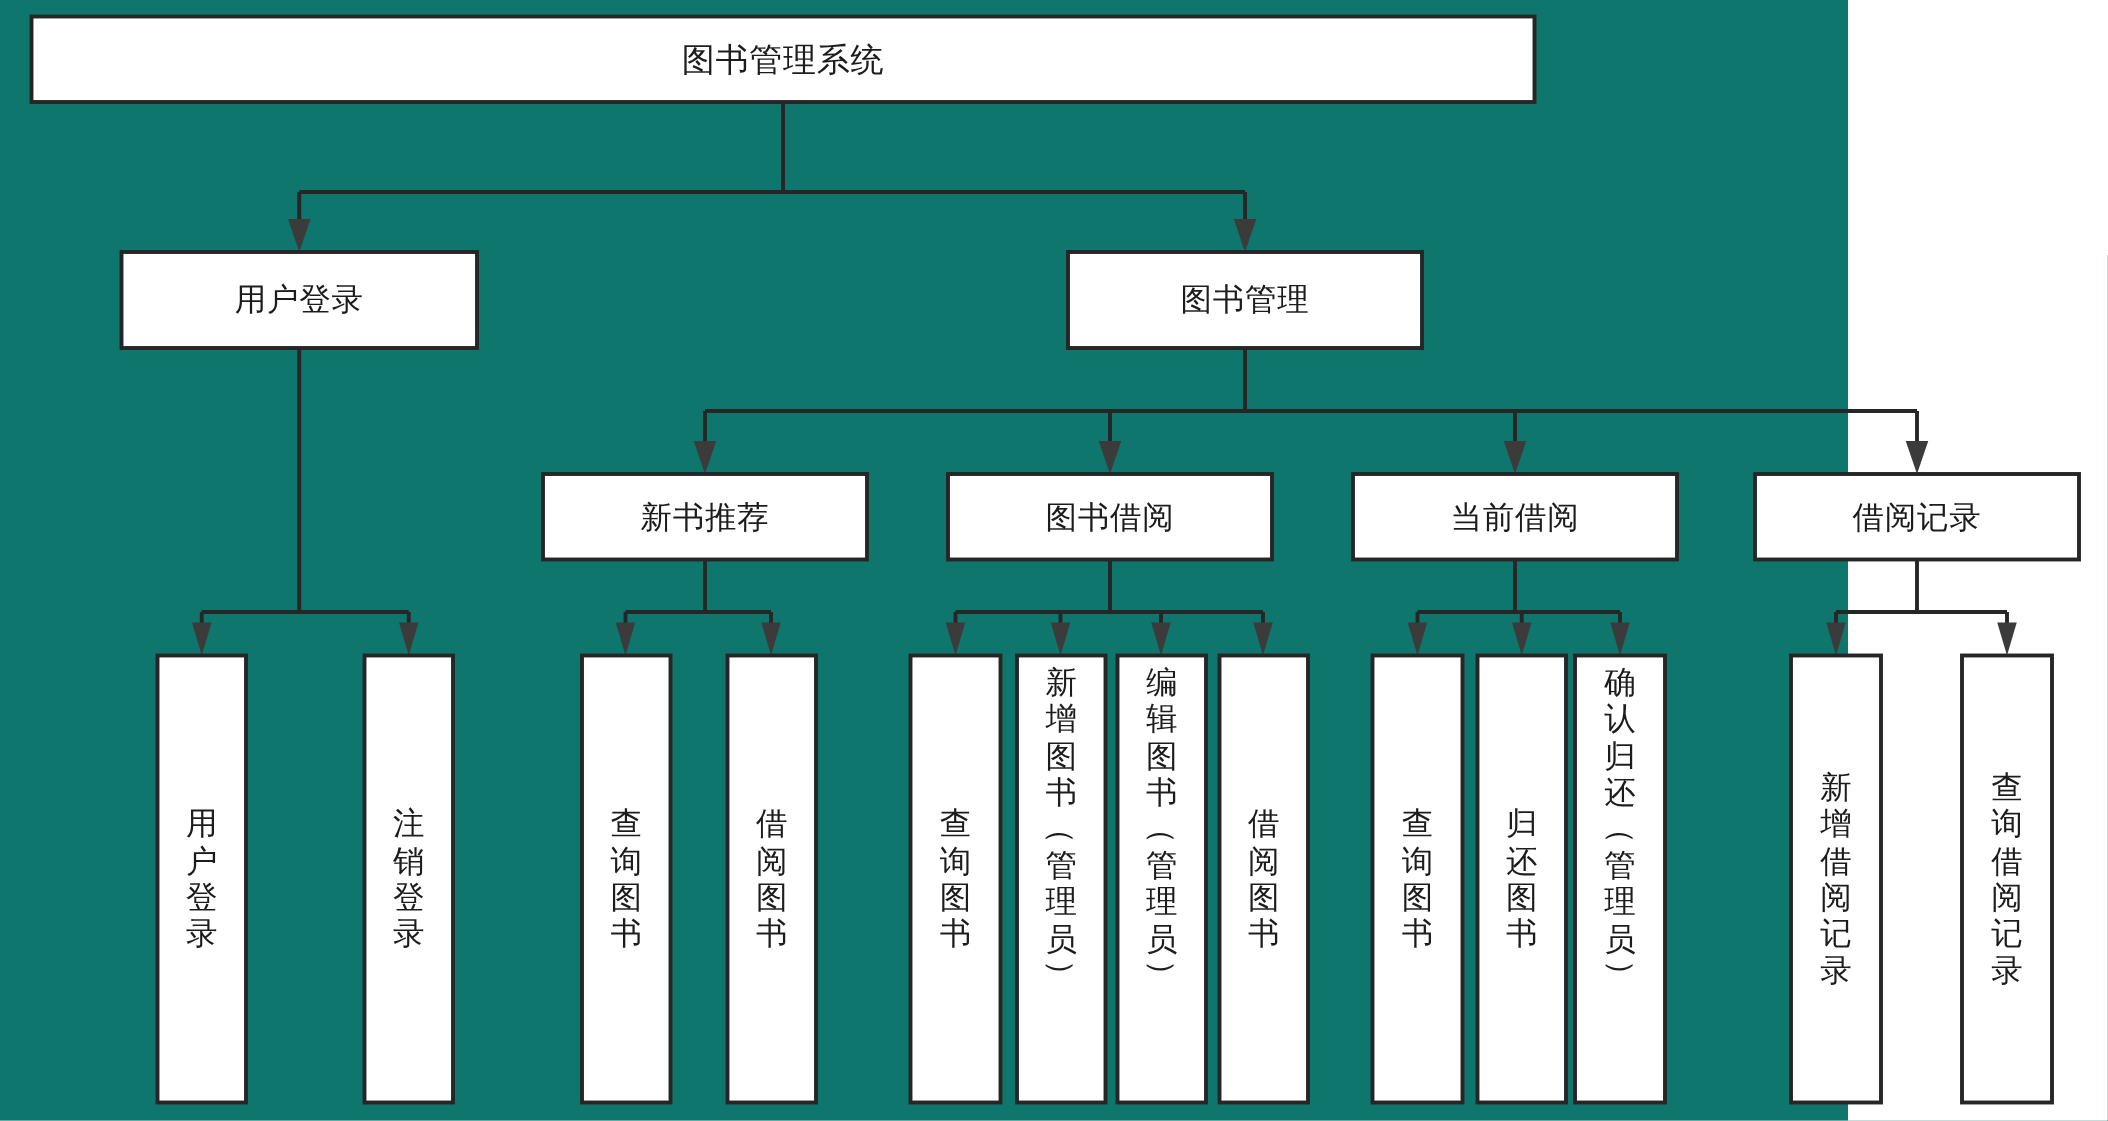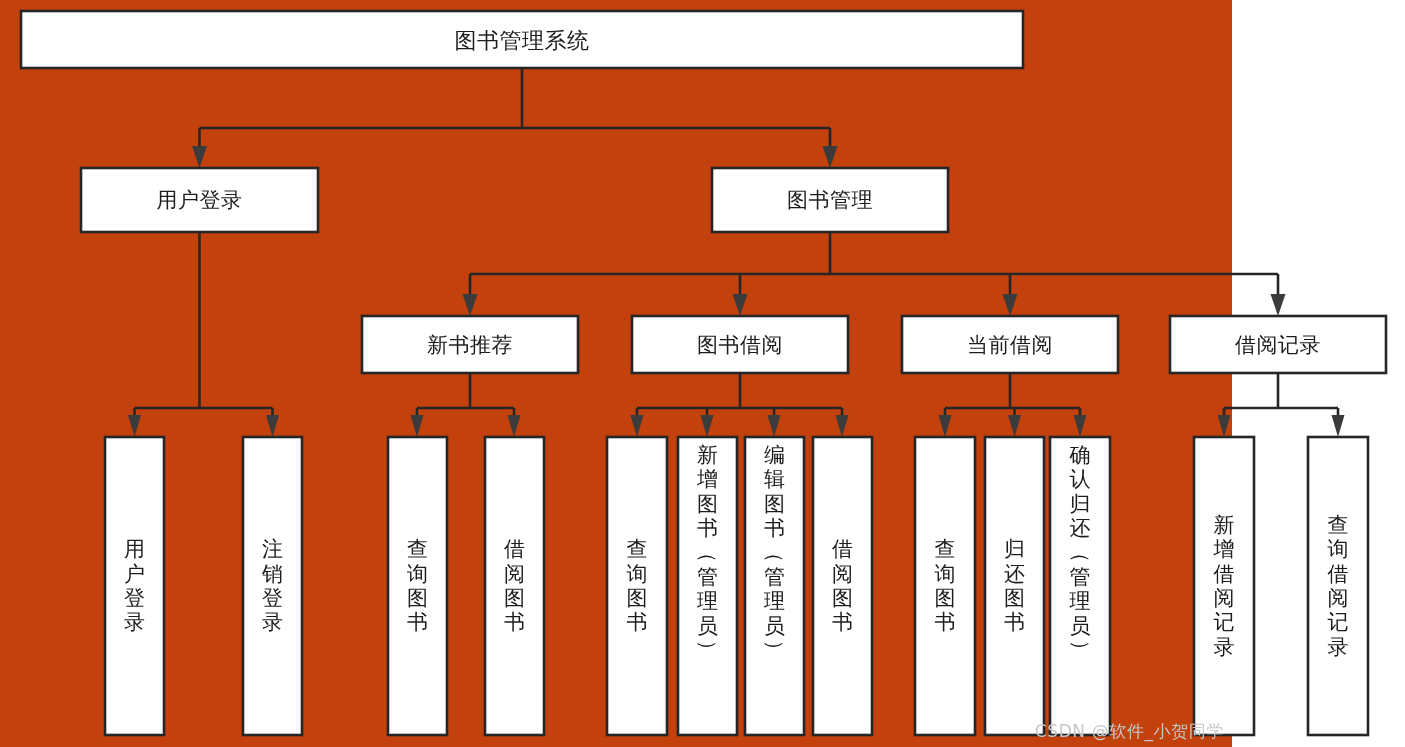--- a/index.html
+++ b/index.html
@@ -11,21 +11,21 @@
   body {
     width: 1405px;
     height: 747px;
     font-family: "DejaVu Sans", "Liberation Sans", sans-serif;
     overflow: hidden;
   }
   #diagram-root {
     position: relative;
     width: 1232px;
     height: 747px;
-    background: #c2410c;
+    background: #0f766e;
   }
   svg#flow-svg {
     position: absolute;
     left: 0;
     top: 0;
     width: 1405px;
     height: 747px;
     display: block;
   }
   .node-box {
@@ -222,14 +222,13 @@
   <div class="vlabel" style="left:745px; top:437px; width:59px; height:298px; justify-content:flex-start; padding-top:6px;"><span>编</span><span>辑</span><span>图</span><span>书</span><span class="rot">（</span><span>管</span><span>理</span><span>员</span><span class="rot">）</span></div>
   <div class="vlabel" style="left:813px; top:437px; width:59px; height:298px;"><span>借</span><span>阅</span><span>图</span><span>书</span></div>
 
   <div class="vlabel" style="left:915px; top:437px; width:60px; height:298px;"><span>查</span><span>询</span><span>图</span><span>书</span></div>
   <div class="vlabel" style="left:985px; top:437px; width:59px; height:298px;"><span>归</span><span>还</span><span>图</span><span>书</span></div>
   <div class="vlabel" style="left:1050px; top:437px; width:60px; height:298px; justify-content:flex-start; padding-top:6px;"><span>确</span><span>认</span><span>归</span><span>还</span><span class="rot">（</span><span>管</span><span>理</span><span>员</span><span class="rot">）</span></div>
 
   <div class="vlabel" style="left:1194px; top:437px; width:60px; height:298px;"><span>新</span><span>增</span><span>借</span><span>阅</span><span>记</span><span>录</span></div>
   <div class="vlabel" style="left:1308px; top:437px; width:60px; height:298px;"><span>查</span><span>询</span><span>借</span><span>阅</span><span>记</span><span>录</span></div>
 
-  <div class="watermark">CSDN @软件_小贺同学</div>
 </div>
 
 </body></html>

